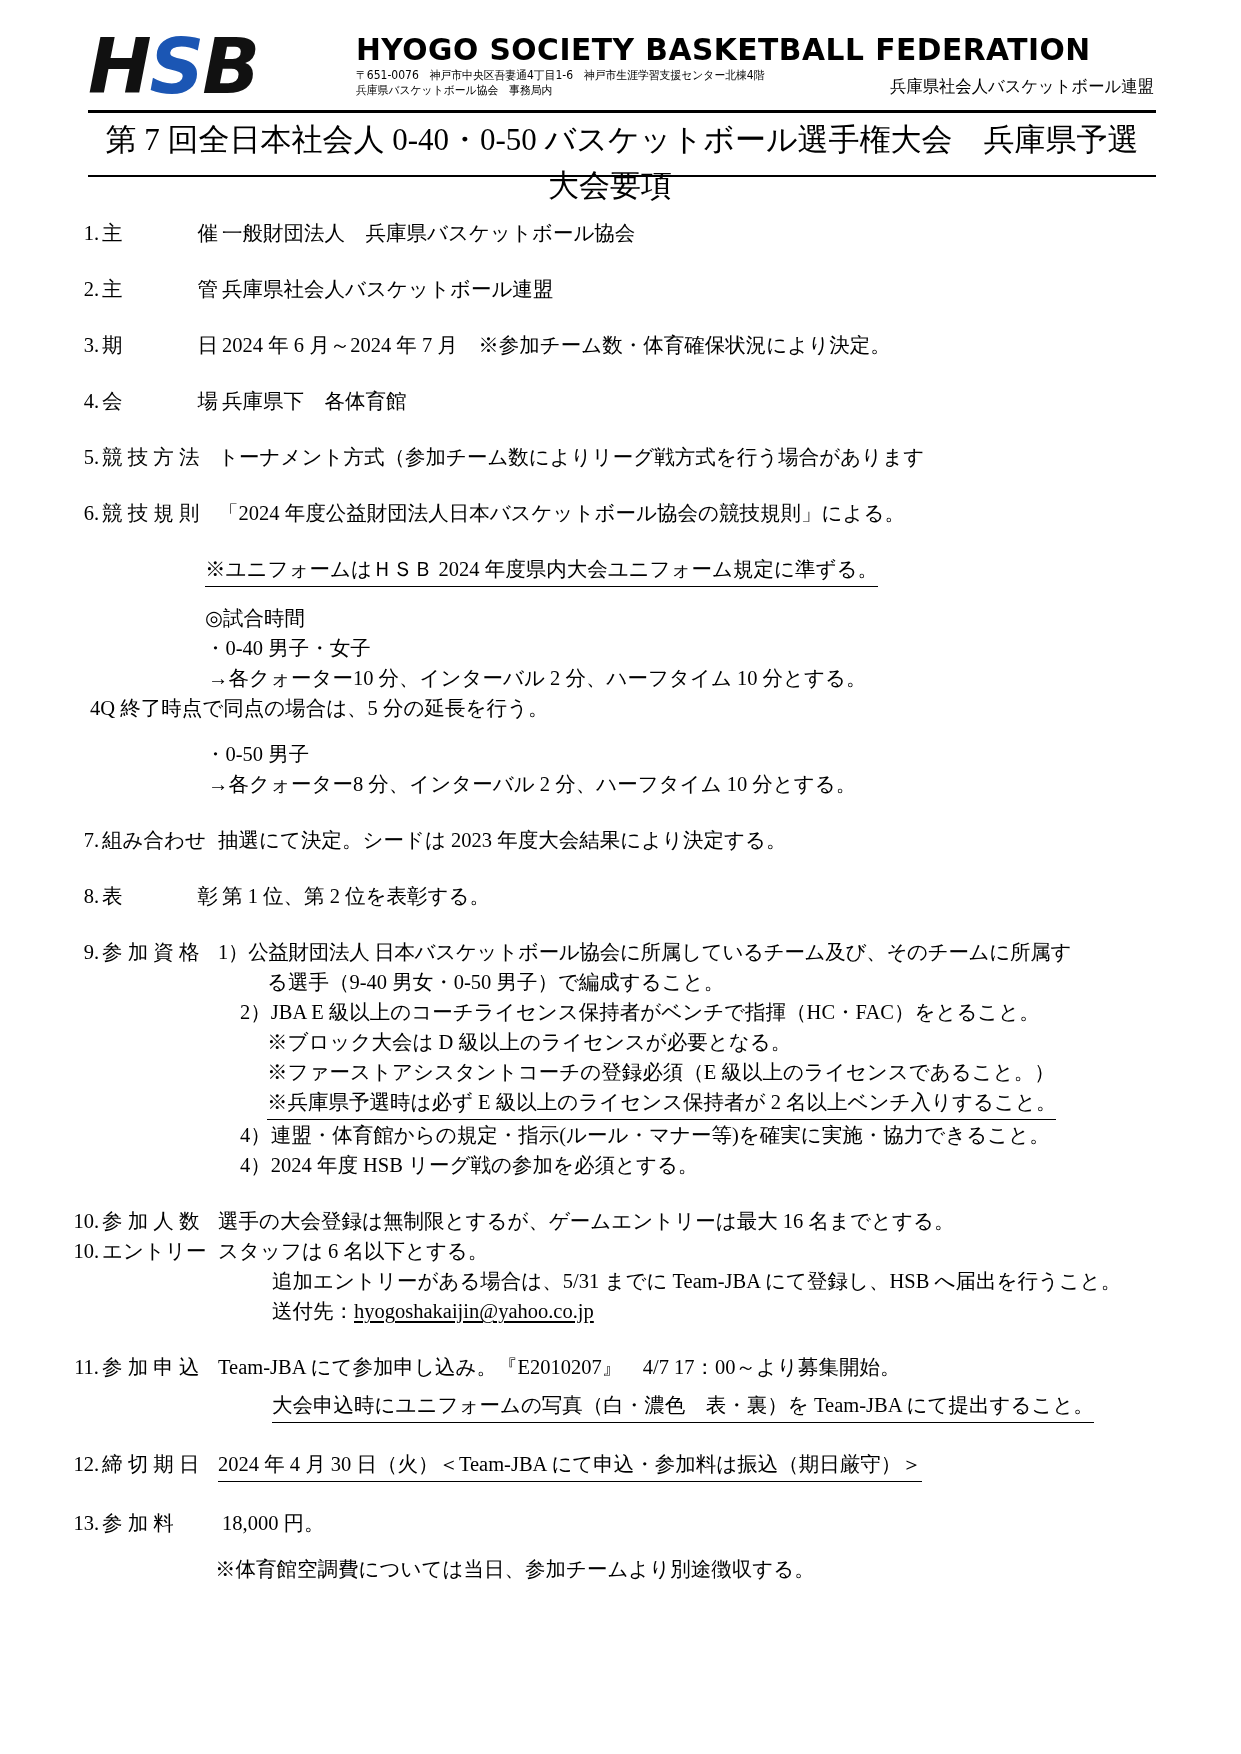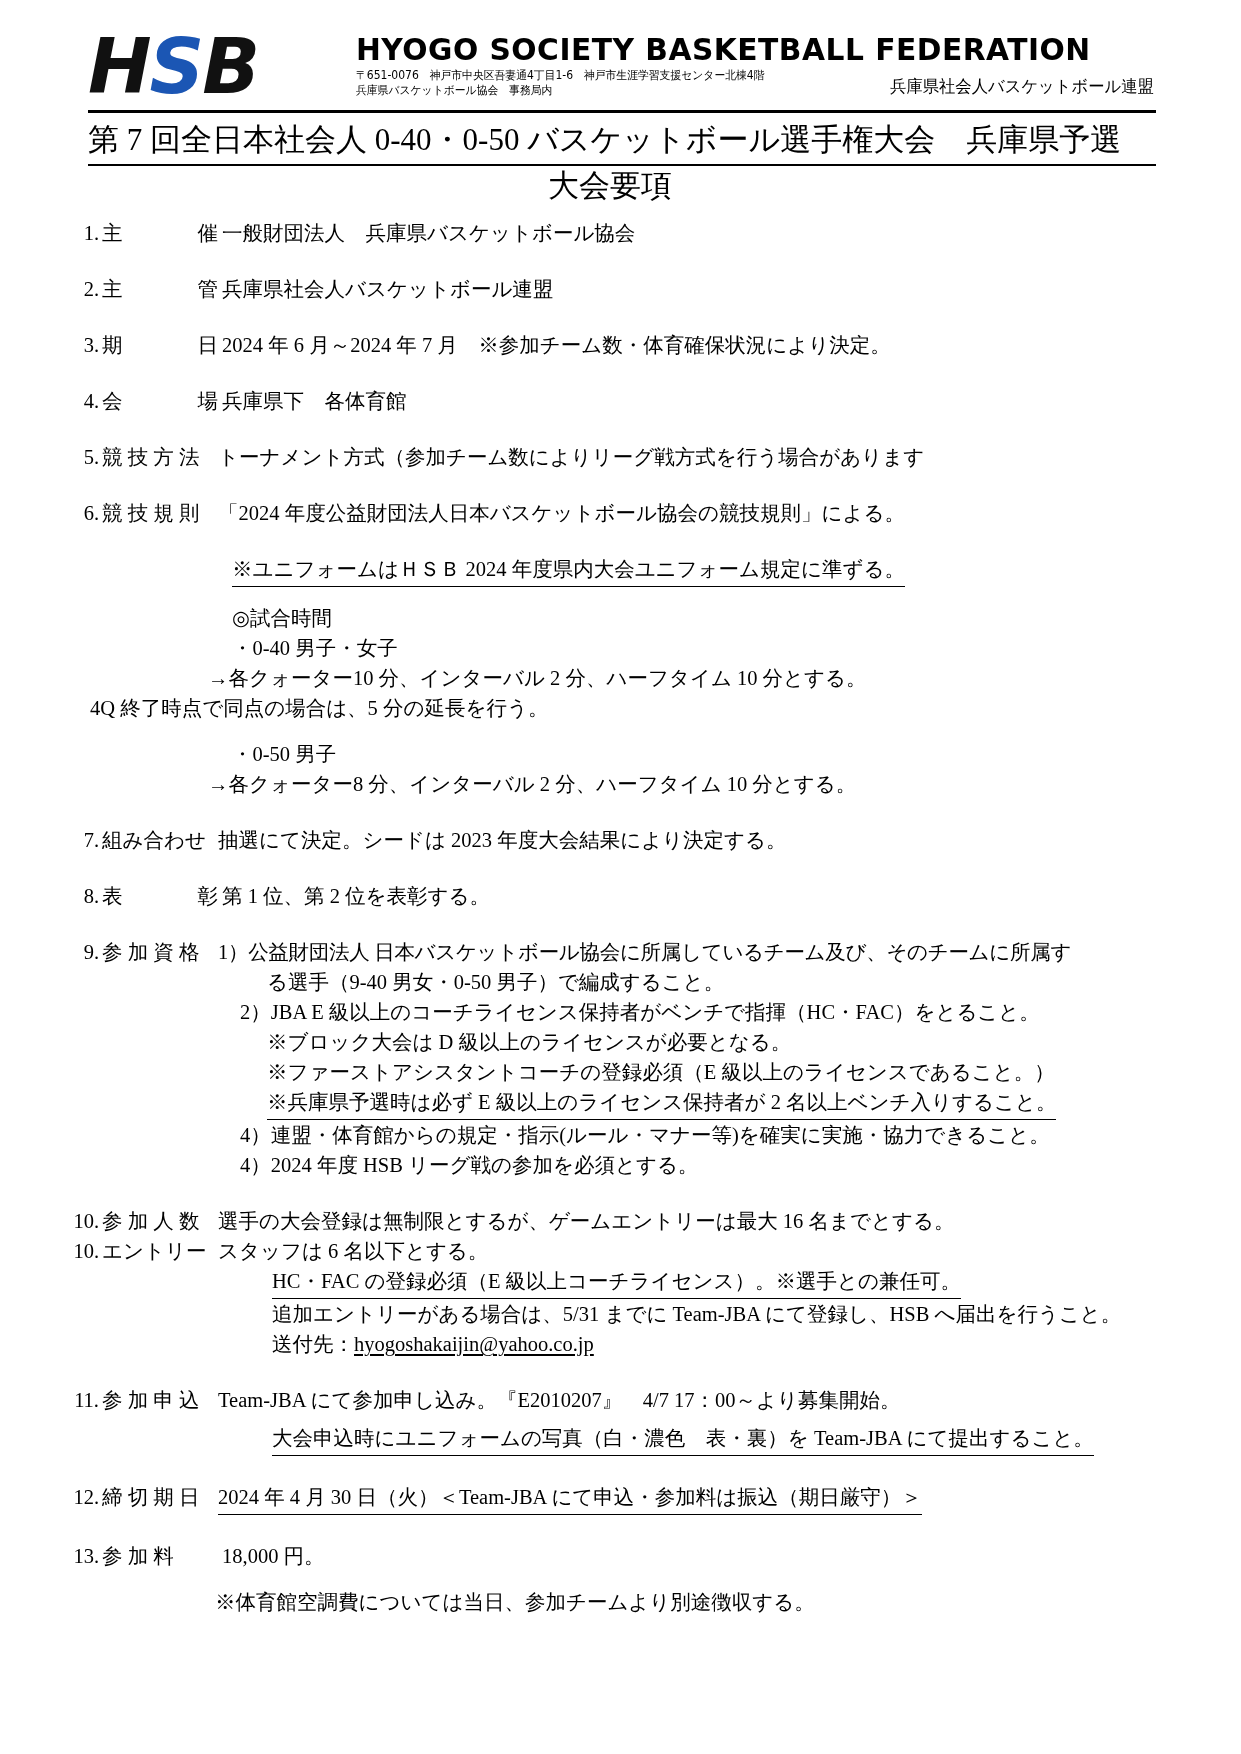--- a/index.html
+++ b/index.html
@@ -92,26 +92,26 @@
     transform: scaleX(0.96);
     transform-origin: right center;
   }
 
   
   .doc-title {
     position: absolute;
     left: 88px;
     top: 120px;
     width: 1068px;
-    text-align: left;
+    text-align: center;
     font-size: 31px;
     line-height: 40px;
     white-space: nowrap;
     border-bottom: 2px solid #000;
-    padding-bottom: 4px;
+    padding-bottom: 15px;
   }
   .doc-subtitle {
     position: absolute;
     left: 76px;
     top: 166px;
     width: 1068px;
     text-align: center;
     font-size: 31px;
     line-height: 40px;
   }
@@ -154,21 +154,20 @@
   }
 
   .gap-lg { height: 26px; }
   .gap-md { height: 16px; }
   .gap-sm { height: 8px; }
   .indent-rule {
     padding-left: 205px;
     font-size: 20.5px;
     line-height: 30px;
     white-space: nowrap;
-    margin-left: 27px;
   }
   .indent-arrow {
     padding-left: 196px;
     font-size: 20.5px;
     line-height: 30px;
     white-space: nowrap;
     margin-left: 12px;
   }
   .indent-cont {
     padding-left: 90px;
@@ -344,23 +343,20 @@
       <span class="item-no">10.</span>
       <span class="item-label">参 加 人 数</span>
       <span class="item-body">選手の大会登録は無制限とするが、ゲームエントリーは最大 16 名までとする。</span>
     </div>
 
     <div class="item">
       <span class="item-no">10.</span>
       <span class="item-label">エントリー</span>
       <span class="item-body">スタッフは 6 名以下とする。</span>
     </div>
-    <div class="indent-e10">
-      <span class="u-box">HC・FAC の登録必須（E 級以上コーチライセンス）。※選手との兼任可。</span>
-    </div>
     <div class="indent-e10">追加エントリーがある場合は、5/31 までに Team-JBA にて登録し、HSB へ届出を行うこと。</div>
     <div class="indent-e10">
       <span>送付先：</span><span class="mail">hyogoshakaijin@yahoo.co.jp</span>
     </div>
 
     <div class="gap-lg"></div>
 
     <div class="item">
       <span class="item-no">11.</span>
       <span class="item-label">参 加 申 込</span>

